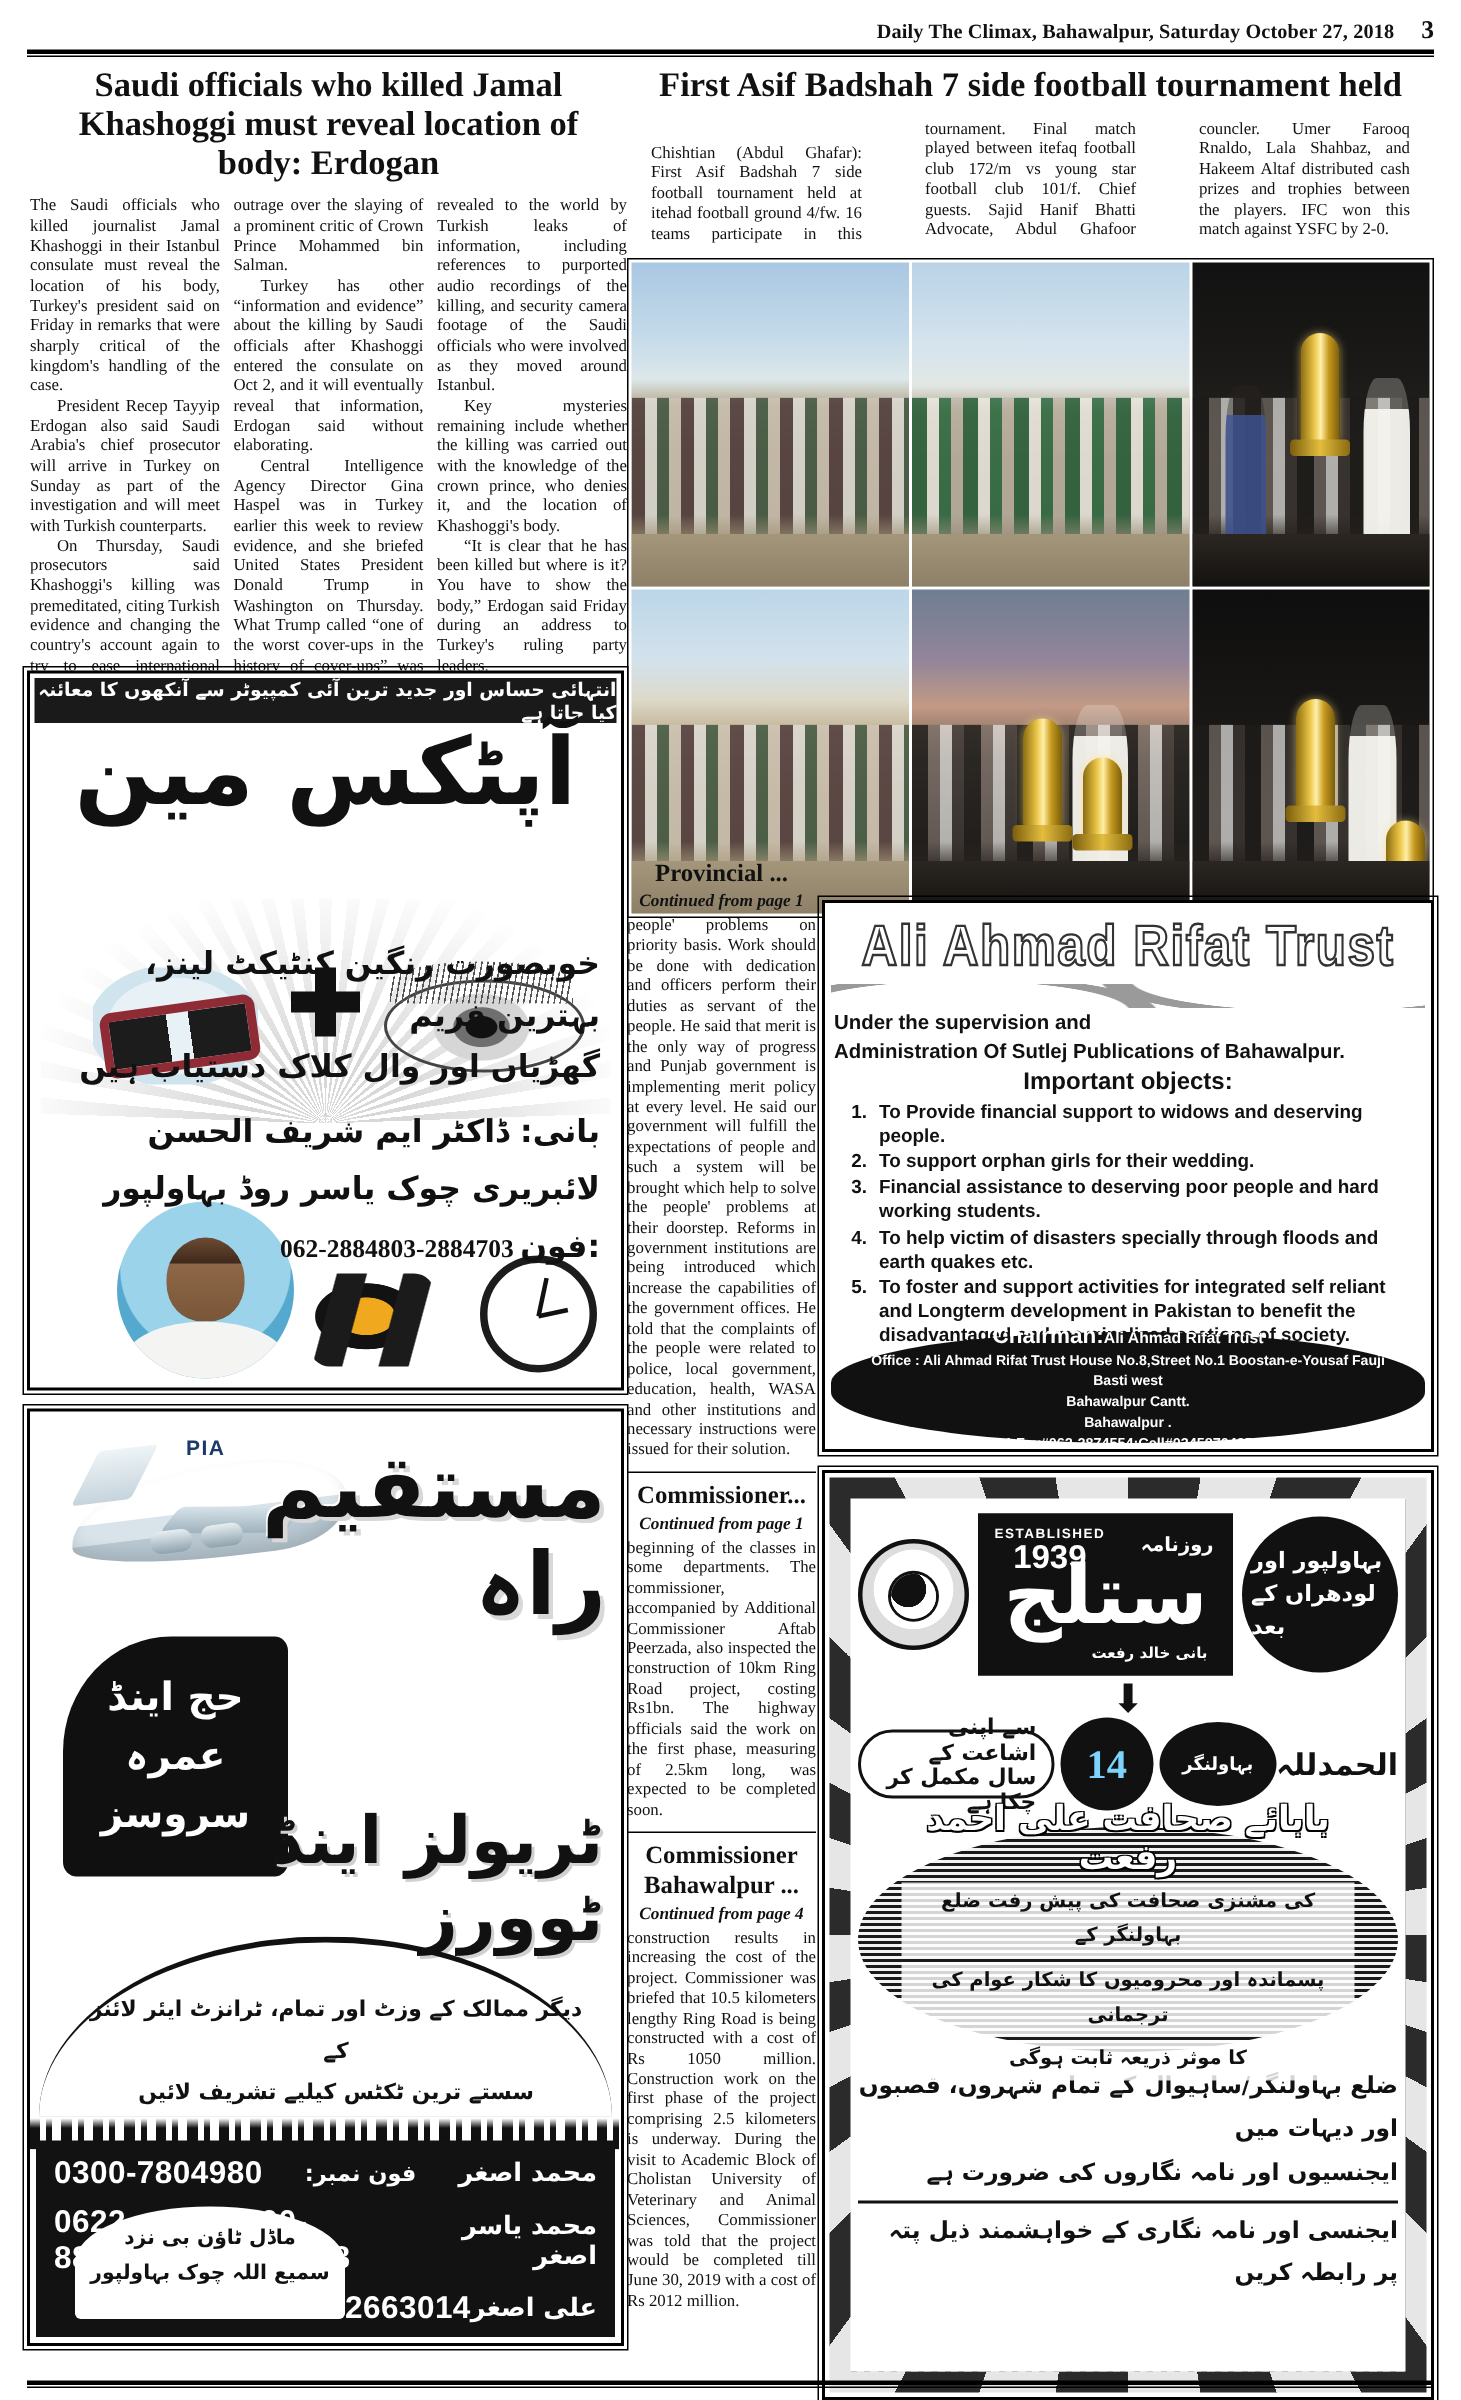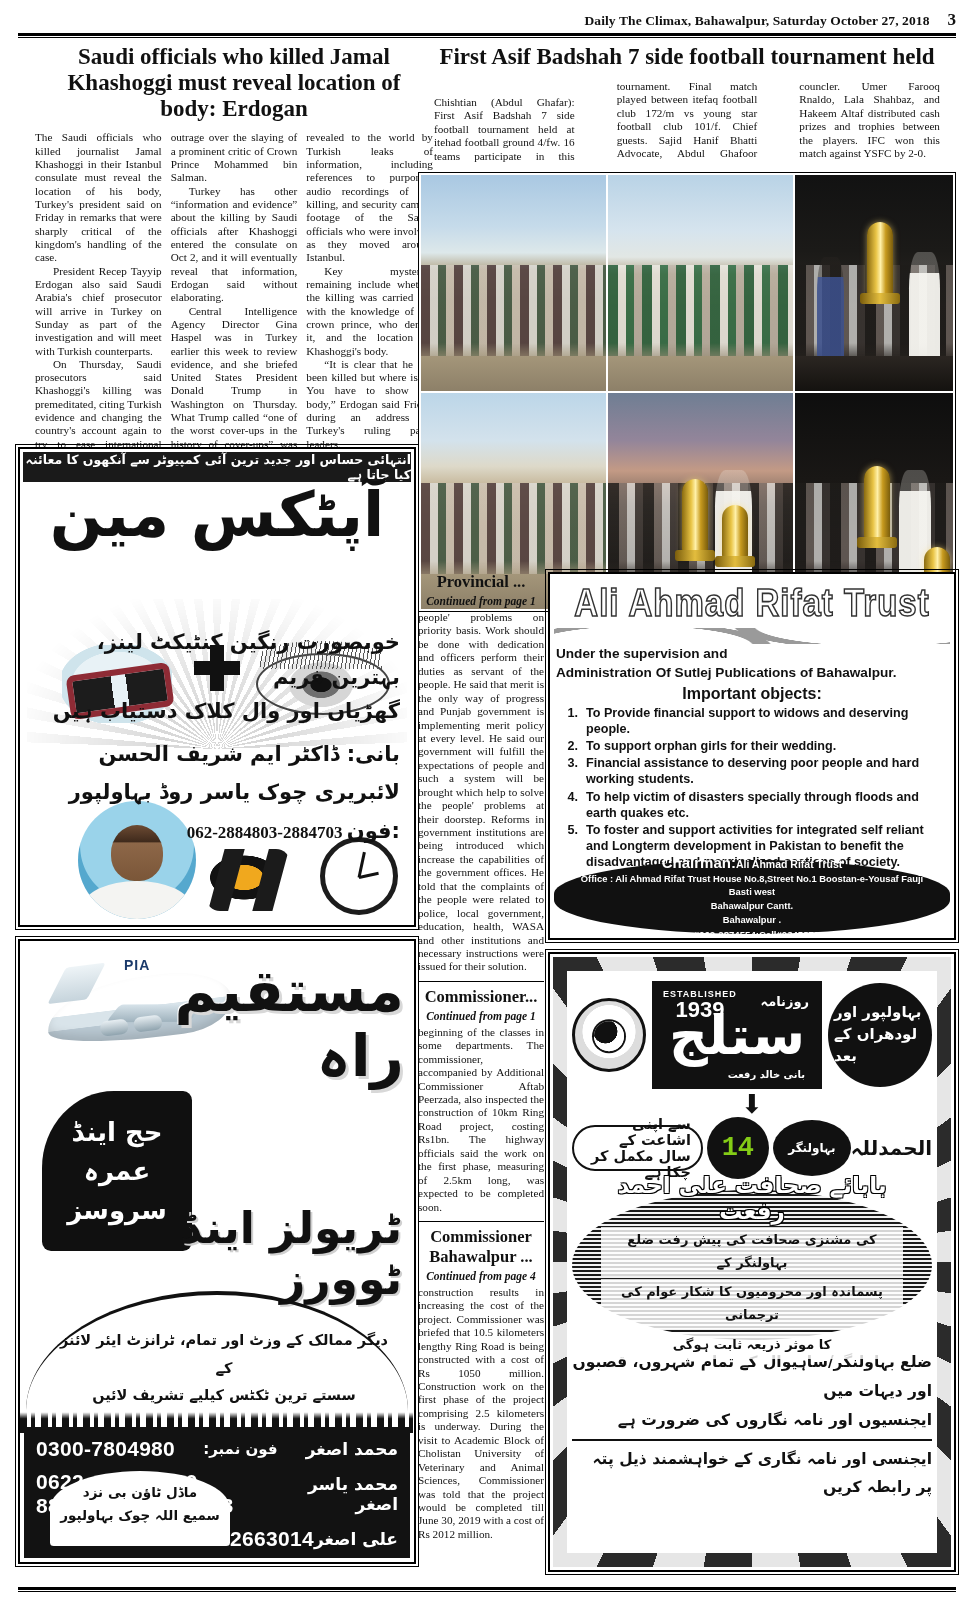--- a/index.html
+++ b/index.html
@@ -25,21 +25,21 @@
     display:inline-block; vertical-align:baseline;
   }
   .page-number {
     font-size:17px; font-weight:bold; display:inline-block;
     margin-left:14px; vertical-align:baseline;
   }
   .rule-top { position:absolute; left:18px; right:18px; top:33px;
     border-top:3px solid #000; border-bottom:1px solid #000; height:5px; }
 
   
-  .left-col { position:absolute; left:35px; top:42px; width:398px; }
+  .left-col { position:absolute; left:20px; top:42px; width:398px; }
   .right-col { position:absolute; left:418px; top:42px; width:538px; }
 
   .headline {
     text-align:center; font-family:"Liberation Serif", serif;
     font-weight:bold; line-height:1.12; margin:0 0 6px 0;
   }
   .headline.h-left { font-size:23px; padding:2px 4px 4px; }
   .headline.h-right { font-size:23px; padding:2px 4px 4px; }
 
   .cols3 {
@@ -128,21 +128,21 @@
   }
   .figure-dark {
     position:absolute; bottom:4%; width:17%; height:58%;
     background:linear-gradient(to bottom, rgba(40,36,32,.4) 0 16%, rgba(60,80,140,.88) 16% 100%);
     border-radius:28% 28% 6% 6%;
   }
 
   
   .lower-left { position:absolute; left:18px; top:447px; width:398px; }
   .lower-mid { position:absolute; left:418px; top:570px; width:126px; }
-  .lower-right { position:absolute; left:548px; top:572px; width:408px; }
+  .lower-right { position:absolute; left:548px; top:600px; width:408px; }
 
   
   .ad-box {
     border:2px solid #000; background:#fff; position:relative;
     outline:1px solid #000; outline-offset:2px;
   }
   .optics-ad { height:480px; overflow:hidden; }
   .optics-top-bar {
     background:#1a1a1a; color:#fff; height:30px; display:flex;
     align-items:center; justify-content:center; margin:3px;
@@ -430,23 +430,23 @@
   .sut-years {
     display:flex; align-items:center; justify-content:space-between;
     margin-top:2px; height:64px;
   }
   .pill {
     flex:1 1 auto; border:2px solid #111; border-radius:40px; height:46px;
     display:flex; align-items:center; justify-content:center; padding:0 10px;
   }
   .pill .urdu { font-size:14.5px; font-weight:bold; }
   .circle14 {
-    width:62px; height:62px; border-radius:50%; background:#111; color:#84cc16;
+    width:62px; height:62px; border-radius:50%; background:#111; color:#7dd3fc;
     display:flex; align-items:center; justify-content:center;
-    font-family:Liberation Mono, monospace; font-size:27px; font-weight:bold;
+    font-family:Liberation Serif, serif; font-size:27px; font-weight:bold;
     flex:0 0 62px; margin:0 4px;
   }
   .oval-bp {
     width:78px; height:56px; border-radius:50%; background:#111; color:#fff;
     display:flex; align-items:center; justify-content:center; flex:0 0 78px;
   }
   .oval-bp .urdu { font-size:12px; font-weight:bold; }
   .alhamd { font-family:"DejaVu Sans", sans-serif; direction:rtl; font-size:20px; font-weight:bold; }
   .hatch-box {
     margin-top:8px; border:2px solid #111; height:104px; padding:8px 10px;

